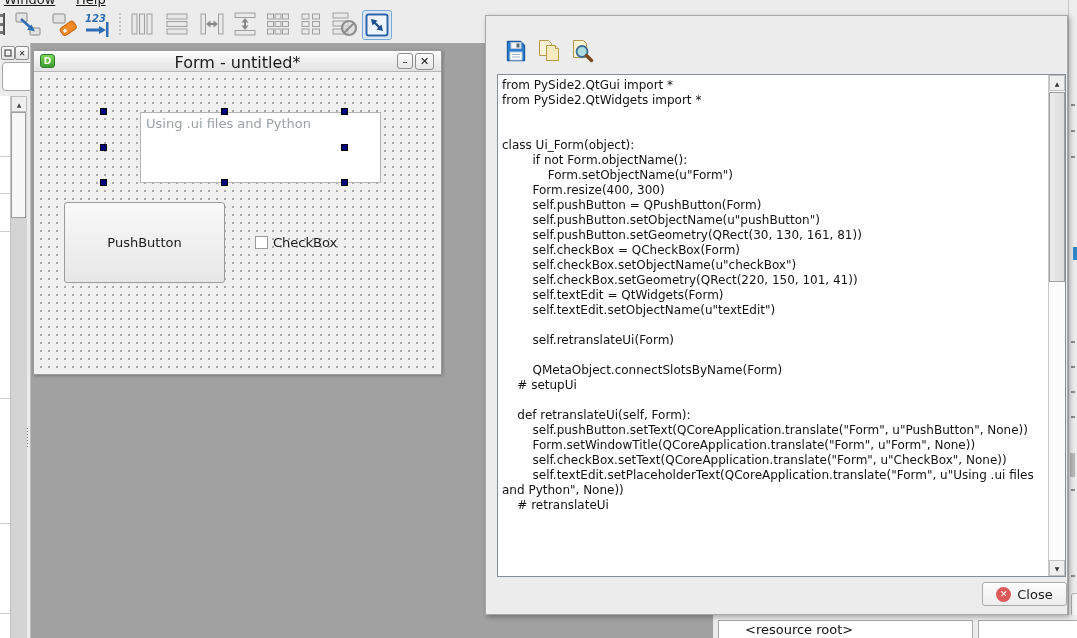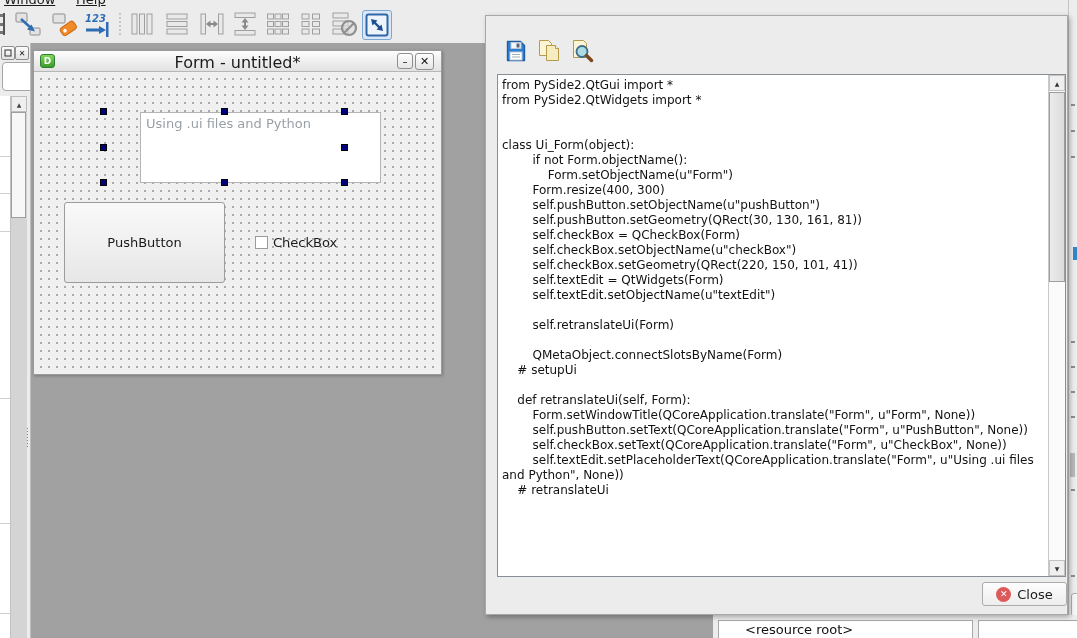--- a/index.html
+++ b/index.html
@@ -296,36 +296,37 @@
   <div class="codearea">
     <div class="codetext">
         <div class="code-line">from PySide2.QtGui import *</div>
         <div class="code-line">from PySide2.QtWidgets import *</div>
         <div class="code-line"></div>
         <div class="code-line"></div>
         <div class="code-line">class Ui_Form(object):</div>
         <div class="code-line">        if not Form.objectName():</div>
         <div class="code-line">            Form.setObjectName(u"Form")</div>
         <div class="code-line">        Form.resize(400, 300)</div>
+        <div class="code-line">        self.pushButton = QPushButton(Form)</div>
         <div class="code-line">        self.pushButton.setObjectName(u"pushButton")</div>
         <div class="code-line">        self.pushButton.setGeometry(QRect(30, 130, 161, 81))</div>
         <div class="code-line">        self.checkBox = QCheckBox(Form)</div>
         <div class="code-line">        self.checkBox.setObjectName(u"checkBox")</div>
         <div class="code-line">        self.checkBox.setGeometry(QRect(220, 150, 101, 41))</div>
         <div class="code-line">        self.textEdit = QtWidgets(Form)</div>
         <div class="code-line">        self.textEdit.setObjectName(u"textEdit")</div>
         <div class="code-line"></div>
         <div class="code-line">        self.retranslateUi(Form)</div>
         <div class="code-line"></div>
         <div class="code-line">        QMetaObject.connectSlotsByName(Form)</div>
         <div class="code-line">    # setupUi</div>
         <div class="code-line"></div>
         <div class="code-line">    def retranslateUi(self, Form):</div>
+        <div class="code-line">        self.pushButton.setText(QCoreApplication.translate("Form", u"PushButton", None))</div>
         <div class="code-line">        Form.setWindowTitle(QCoreApplication.translate("Form", u"Form", None))</div>
-        <div class="code-line">        self.pushButton.setText(QCoreApplication.translate("Form", u"PushButton", None))</div>
         <div class="code-line">        self.checkBox.setText(QCoreApplication.translate("Form", u"CheckBox", None))</div>
         <div class="code-line">        self.textEdit.setPlaceholderText(QCoreApplication.translate("Form", u"Using .ui files</div>
         <div class="code-line">and Python", None))</div>
         <div class="code-line">    # retranslateUi</div>
       </div>
     <div class="vscroll">
       <div class="sbtn" style="top:0;">▲</div>
       <div class="sthumb"></div>
       <div class="sbtn" style="bottom:0;">▼</div>
     </div>

